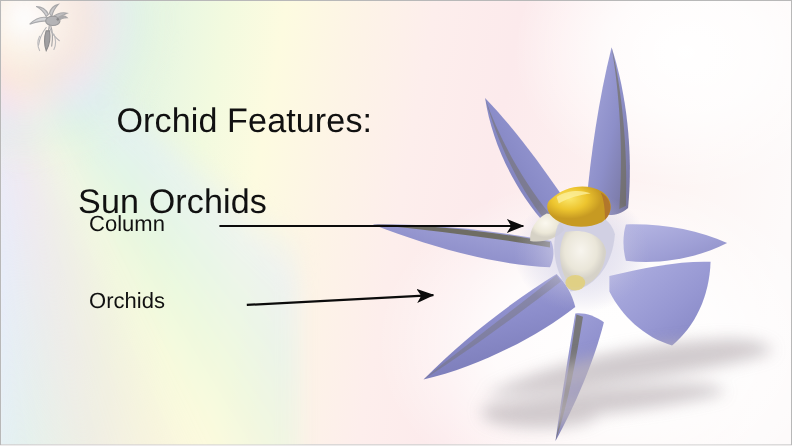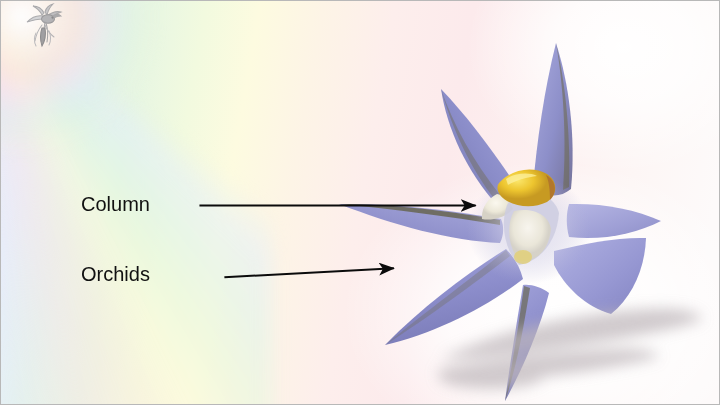--- a/index.html
+++ b/index.html
@@ -273,20 +273,24 @@
         <feGaussianBlur stdDeviation="7"></feGaussianBlur>
       </filter>
     </defs>
     <g filter="url(#blurS)" fill="#bfb7bb" opacity="0.72">
       <path d="M20 78 C70 52, 150 32, 225 28 C256 26, 276 30, 282 38 C265 46, 215 56, 160 64 C110 71, 55 80, 20 78 Z"></path>
       <path d="M14 90 C60 80, 130 70, 196 68 C220 67, 236 70, 238 76 C210 84, 150 94, 90 99 C55 102, 26 98, 14 90 Z"></path>
       <ellipse cx="70" cy="96" rx="52" ry="12"></ellipse>
     </g>
   </svg>
 
+  <div class="title">
+    <span>Orchid Features:</span>
+    <span class="l2">Sun Orchids</span>
+  </div>
 
   <svg class="arrow-layer" viewBox="0 0 720 405">
     <defs>
       <marker id="ah" markerWidth="9" markerHeight="9" refX="7.5" refY="3.2" orient="auto" markerUnits="strokeWidth">
         <path d="M0,0 L8,3.2 L0,6.4 L2,3.2 Z" fill="#0b0b0b"></path>
       </marker>
     </defs>
     <line id="arrow-column" x1="199" y1="205" x2="476" y2="205" stroke="#0b0b0b" stroke-width="2" marker-end="url(#ah)"></line>
     <line id="arrow-labellum" x1="224" y1="277" x2="394" y2="268" stroke="#0b0b0b" stroke-width="2" marker-end="url(#ah)"></line>
   </svg>

